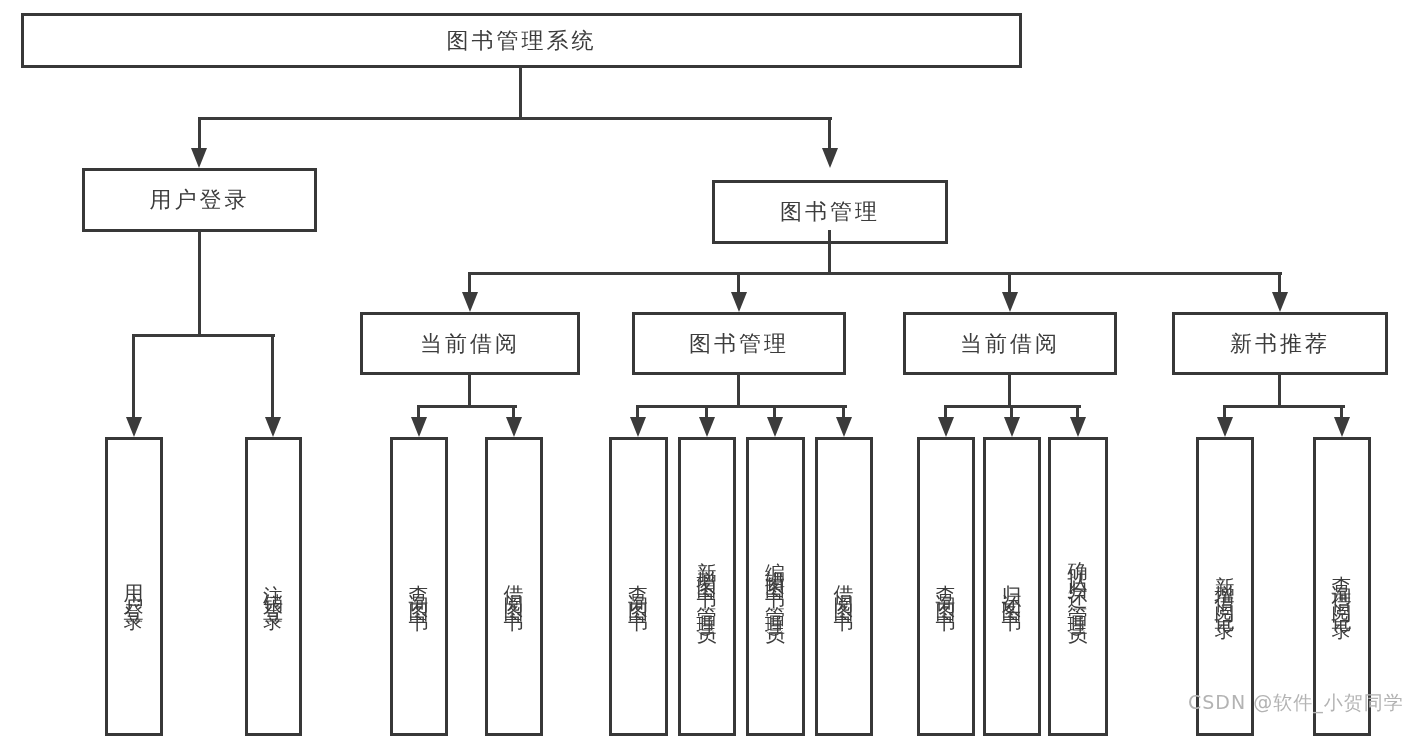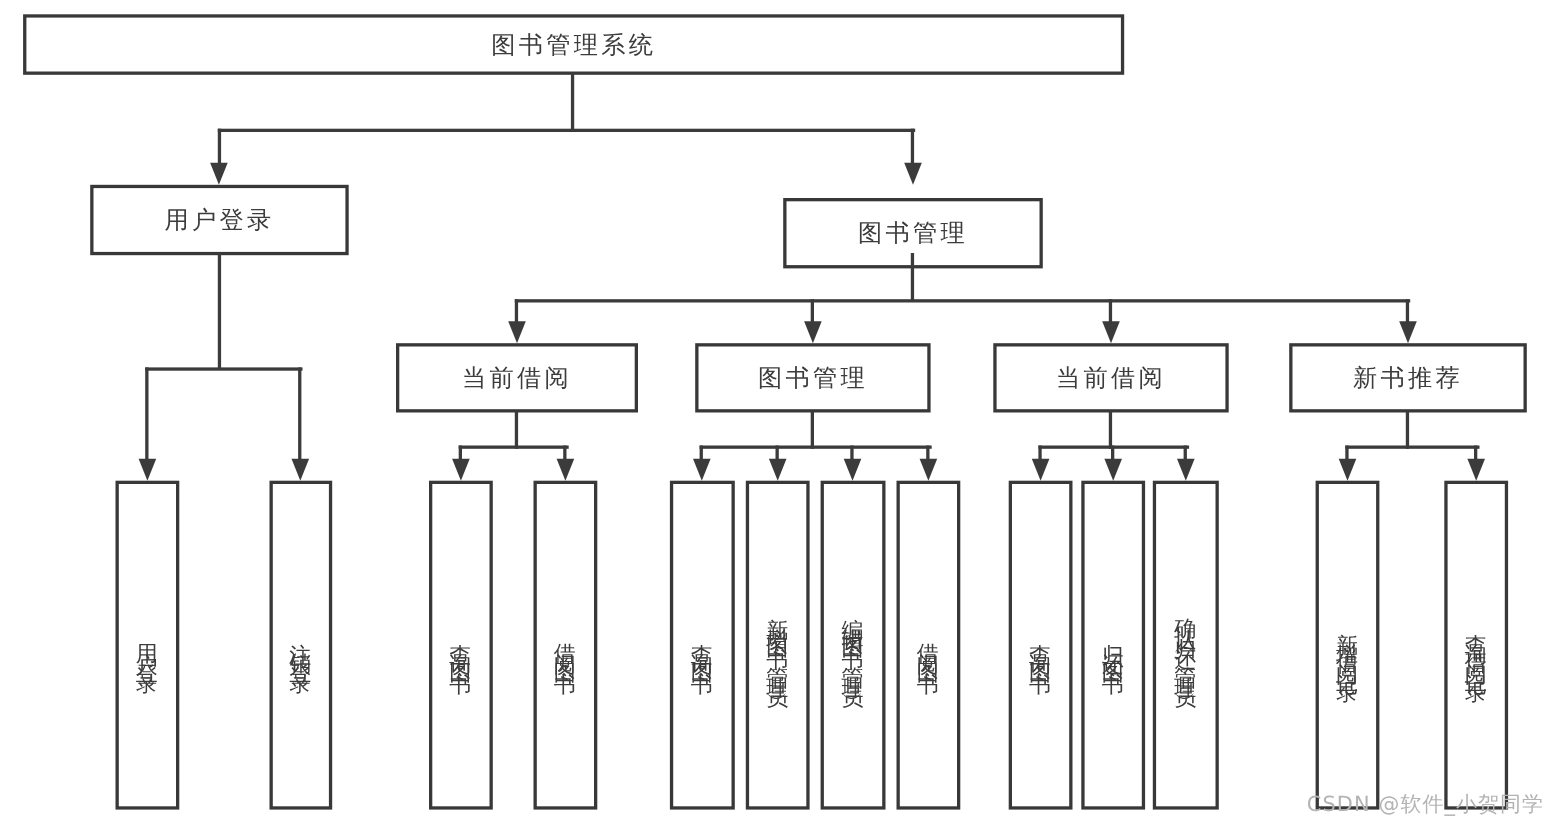--- a/index.html
+++ b/index.html
@@ -16,21 +16,21 @@
   .vbx span{writing-mode:vertical-rl;text-orientation:mixed;letter-spacing:9px;line-height:1;}
   .hline{position:absolute;height:3px;background:#3b3b3b;}
   .vline{position:absolute;width:3px;background:#3b3b3b;}
   .arrow{
     position:absolute;width:0;height:0;
     border-left:8px solid transparent;border-right:8px solid transparent;
     border-top:20px solid #3b3b3b;
   }
   .watermark{
     position:absolute;left:1188px;top:690px;font-size:19px;color:#b3b3b3;
-    letter-spacing:1px;white-space:nowrap;z-index:5;margin-top:28px;
+    letter-spacing:1px;white-space:nowrap;z-index:5;
   }
 </style>
 </head>
 <body>
 
 <div class="canvas">
 
   <div class="box hbx" style="left:21px;top:13px;width:1001px;height:55px">
     <span>图书管理系统</span>
   </div>

